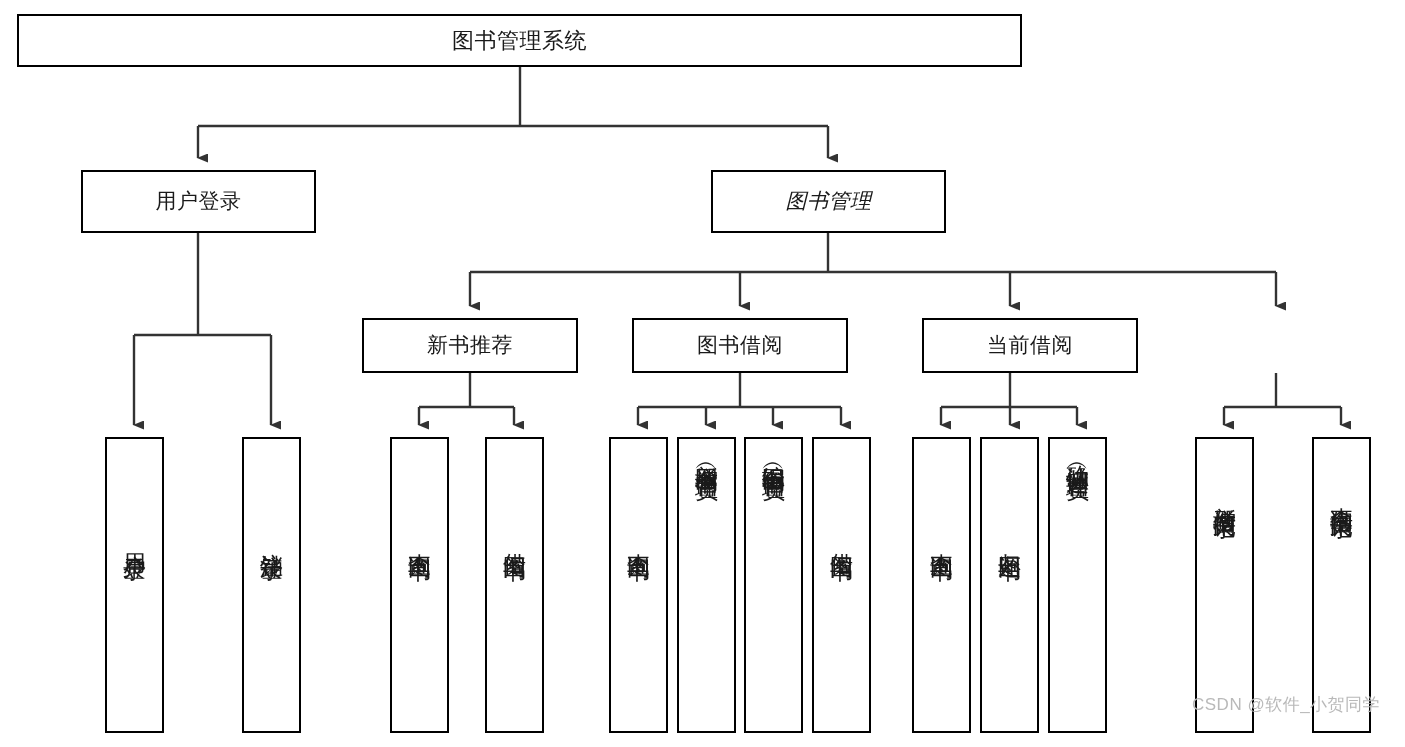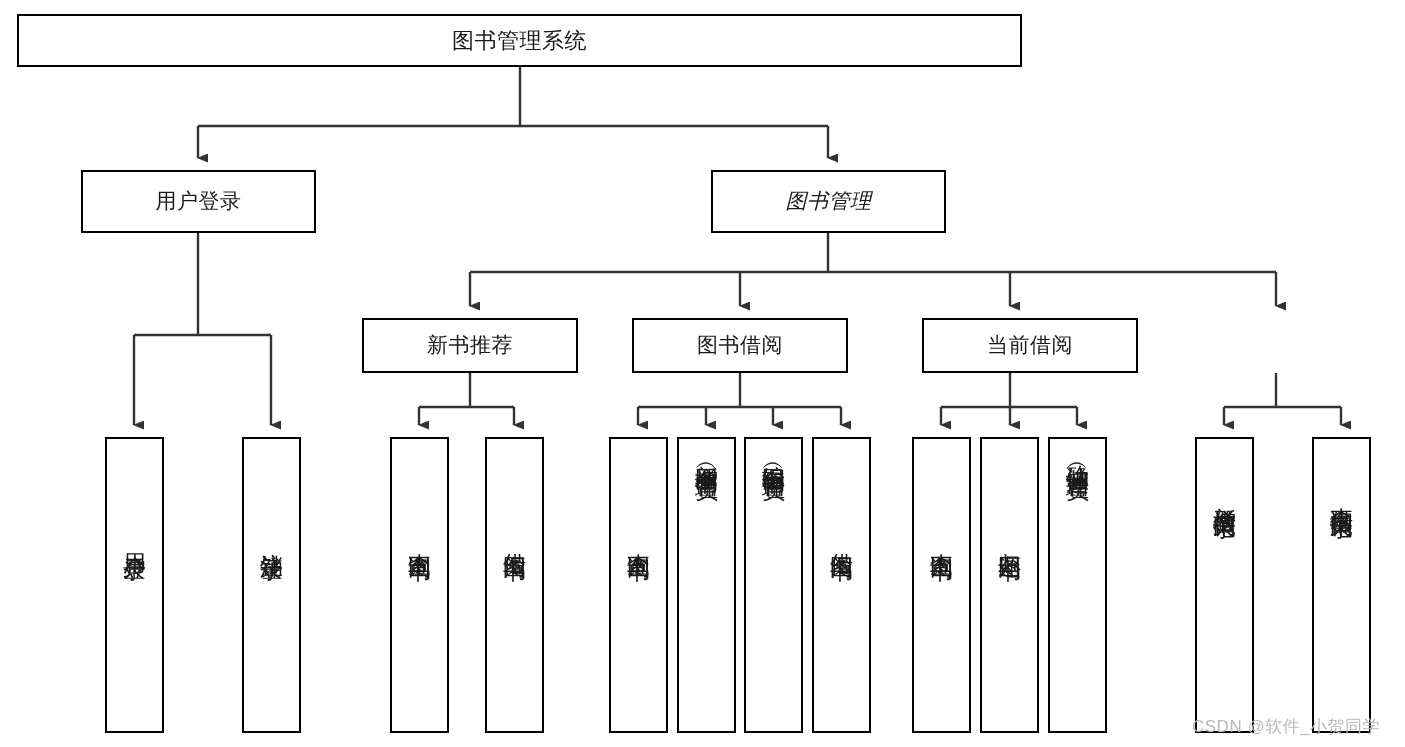--- a/index.html
+++ b/index.html
@@ -60,21 +60,21 @@
   }
   .node.v.mid .lbl {
     padding-top: 88px;
   }
   .node.v.mid3 .lbl {
     padding-top: 42px;
   }
   .watermark {
     position: absolute;
     left: 1192px;
-    top: 715px;
+    top: 693px;
     font-size: 17px;
     color: #b9b9b9;
     white-space: nowrap;
     letter-spacing: 0.5px;
   }
 </style>
 </head>
 <body>
 
 <div id="canvas">

